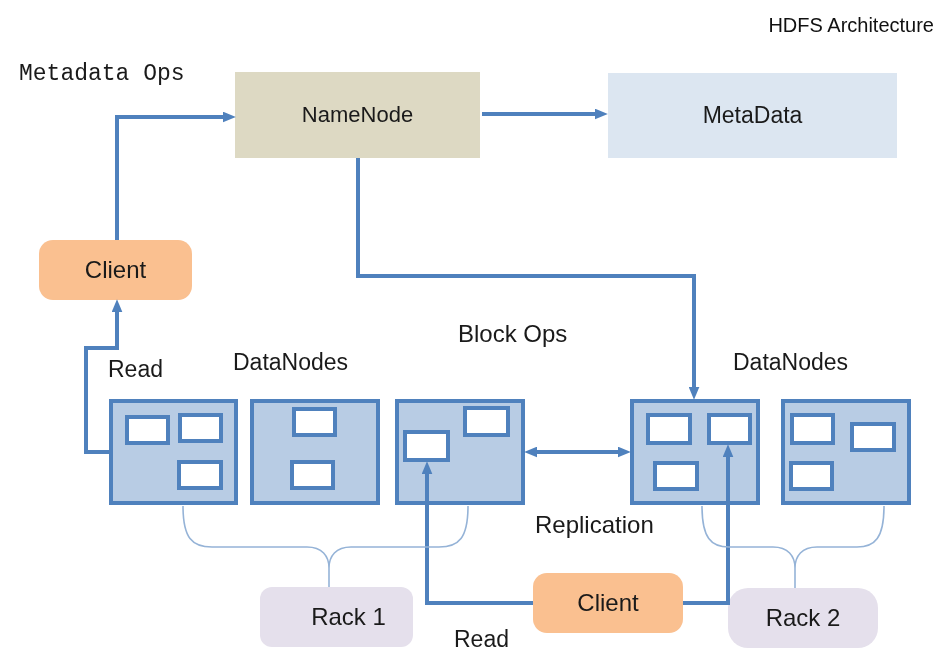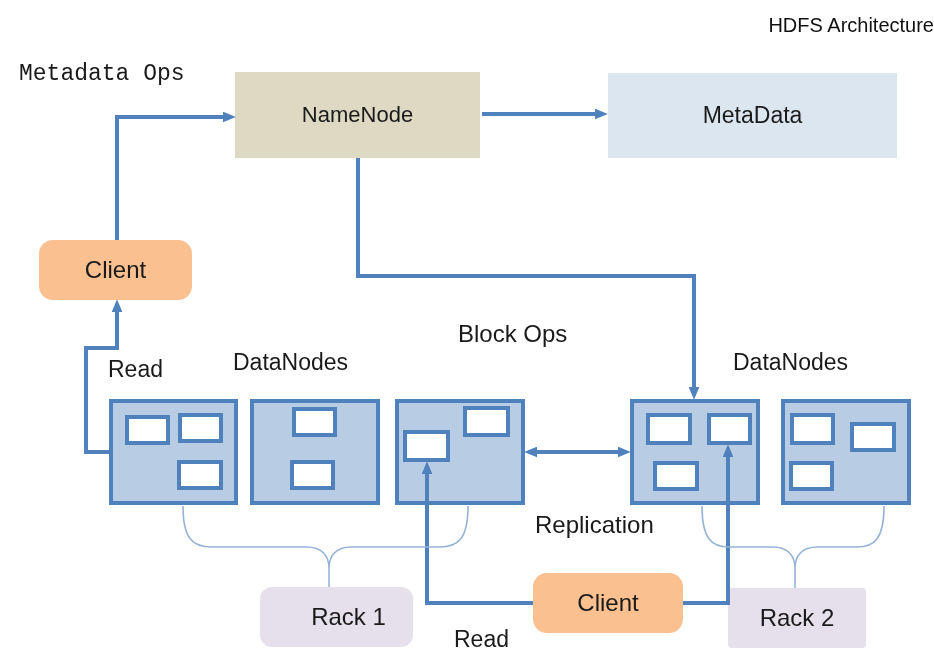--- a/index.html
+++ b/index.html
@@ -13,21 +13,21 @@
   }
   .box {
     position:absolute; display:flex; align-items:center; justify-content:center;
     box-sizing:border-box; z-index:1; white-space:nowrap;
   }
   #namenode   { left:235px; top:72px;  width:245px; height:86px; background:var(--namenode-fill); font-size:22px; }
   #metadata   { left:608px; top:73px;  width:289px; height:85px; background:var(--metadata-fill); font-size:23px; }
   #client-read  { left:39px;  top:240px; width:153px; height:60px; background:var(--client-fill); border-radius:14px; font-size:24px; }
   #client-write { left:533px; top:573px; width:150px; height:60px; background:var(--client-fill); border-radius:14px; font-size:24px; z-index:3; }
   #rack1 { left:260px; top:587px; width:153px; height:60px; background:var(--rack-fill); border-radius:12px; font-size:24px;padding-left:24px; }
-  #rack2 { left:728px; top:588px; width:138px; height:60px; background:var(--rack-fill); border-radius:4px; font-size:24px; }
+  #rack2 { left:728px; top:588px; width:150px; height:60px; background:var(--rack-fill); border-radius:20px; font-size:24px; }
 
   .lbl { position:absolute; font-size:23px; z-index:2; white-space:nowrap; }
   #lbl-metadata-ops { left:19px;  top:61px;font-family:Liberation Mono, monospace; }
   #lbl-read         { left:100px; top:356px;margin-left:8px; }
   #lbl-datanodes-l  { left:233px; top:349px; }
   #lbl-datanodes-r  { left:733px; top:349px; }
   #lbl-block-ops    { left:458px; top:304px; font-size:24px;margin-top:16px; }
   #lbl-replication  { left:519px; top:511px; font-size:24px;margin-left:16px; }
   #lbl-write        { left:454px; top:626px; }
 

